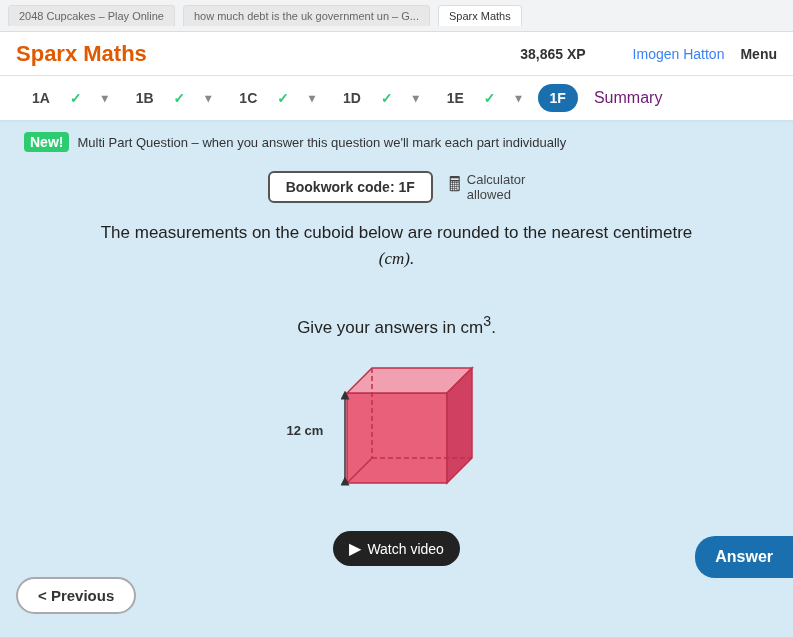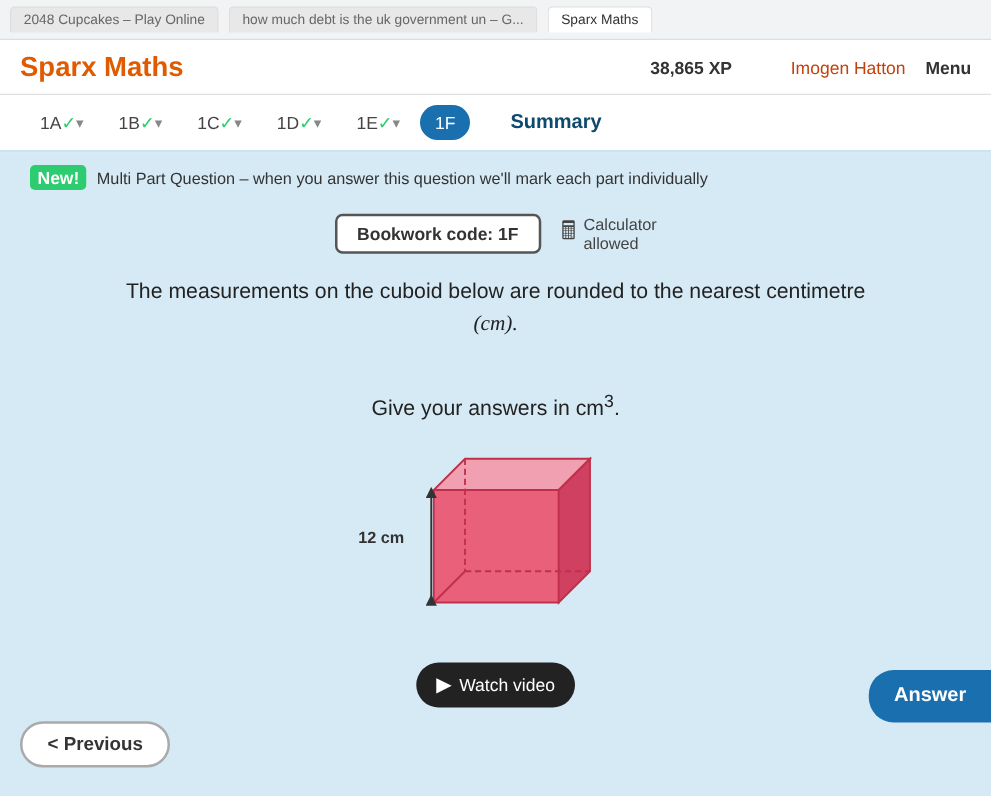--- a/index.html
+++ b/index.html
@@ -60,21 +60,21 @@
       display: flex;
       gap: 16px;
       font-size: 14px;
       color: #333;
     }
     .xp-badge {
       color: #333;
       font-weight: 600;
     }
     .user-name {
-      color: #c2410c;
+      color: #3b82f6;
       padding-left: 31px;
     }
     .menu-btn {
       background: none;
       border: none;
       font-weight: bold;
       cursor: pointer;
       font-size: 14px;
       color: #333;
     }
@@ -85,25 +85,25 @@
       height: 46px;
       display: flex;
       align-items: center;
       padding: 0 20px;
       gap: 4px;
       border-bottom: 2px solid #cce4f0;
     }
     .nav-tab {
       display: flex;
       align-items: center;
-      gap: 0;
+      gap: 20px;
       padding: 6px 12px;
       border-radius: 20px;
       font-size: 14px;
-      font-weight: 400;
+      font-weight: 700;
       cursor: pointer;
       color: #444;
       background: none;
       border: none;
       text-align: right;
     }
     .nav-tab .check {
       color: #2ecc71;
       font-size: 14px;
     }
@@ -111,23 +111,23 @@
       font-size: 12px;
       color: #888;
     }
     .nav-tab.active-tab {
       background: #1a6faf;
       color: white;
       border-radius: 20px;
     }
     .summary-label {
       font-size: 16px;
-      font-weight: 700;
-      color: #0c4a6e;
-      margin-left: 28px;
+      font-weight: 400;
+      color: #701a75;
+      margin-left: 12px;
     }
 
     
     .main-content {
       padding: 0;
       background: #d6eaf5;
       min-height: calc(637px - 32px - 44px - 46px);
     }
 
     

